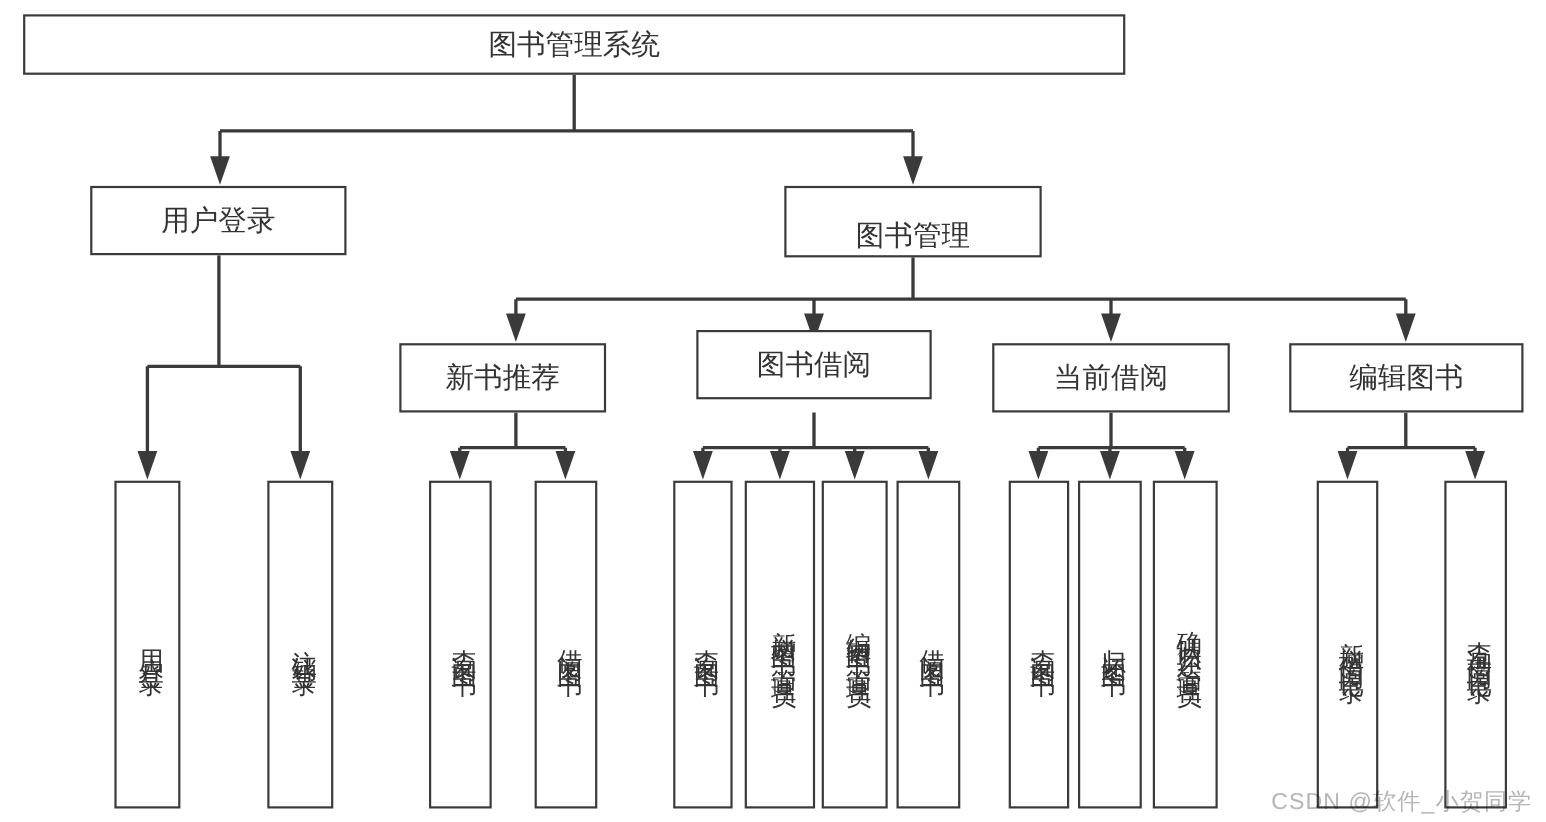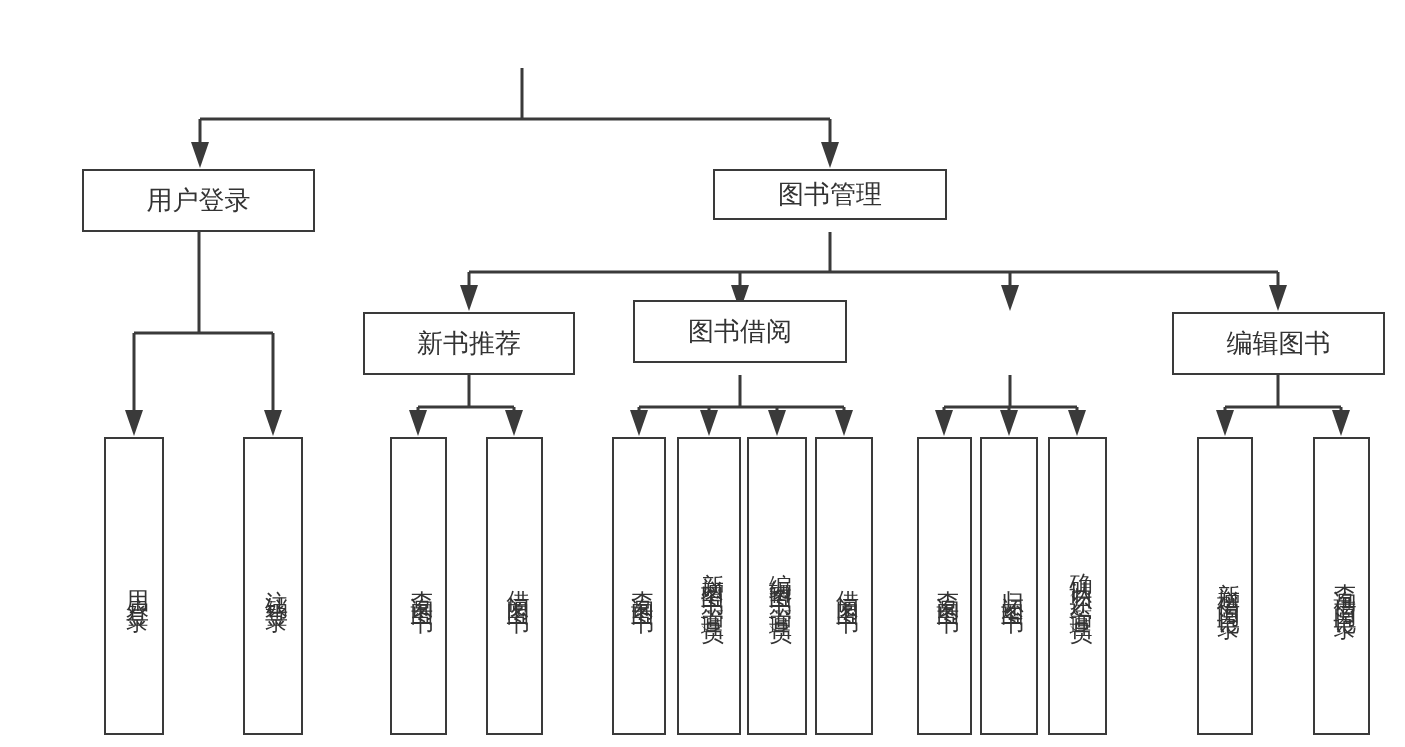--- a/index.html
+++ b/index.html
@@ -81,33 +81,39 @@
     <polygon class="ah" points="700,410 718,410 709,436"></polygon>
     <polygon class="ah" points="768,410 786,410 777,436"></polygon>
     <polygon class="ah" points="835,410 853,410 844,436"></polygon>
     <polygon class="ah" points="935,410 953,410 944,436"></polygon>
     <polygon class="ah" points="1000,410 1018,410 1009,436"></polygon>
     <polygon class="ah" points="1068,410 1086,410 1077,436"></polygon>
     <polygon class="ah" points="1216,410 1234,410 1225,436"></polygon>
     <polygon class="ah" points="1332,410 1350,410 1341,436"></polygon>
   </svg>
 
+  <div class="node" style="left:21px;top:13px;width:1002px;height:55px;">
+    <span>图书管理系统</span>
+  </div>
 
   <div class="node" style="left:82px;top:169px;width:233px;height:63px;">
     <span>用户登录</span>
   </div>
-  <div class="node" style="left:713px;top:169px;width:234px;height:51px;">
+  <div class="node" style="left:713px;top:169px;width:234px;height:65px;align-items:flex-end;">
     <span>图书管理</span>
   </div>
 
-  <div class="node" style="left:363px;top:312px;width:212px;height:63px;">
+  <div class="node" style="left:363px;top:312px;width:188px;height:63px;">
     <span>新书推荐</span>
   </div>
   <div class="node" style="left:633px;top:300px;width:214px;height:63px;">
     <span>图书借阅</span>
+  </div>
+  <div class="node" style="left:902px;top:312px;width:216px;height:63px;">
+    <span>当前借阅</span>
   </div>
   <div class="node" style="left:1172px;top:312px;width:213px;height:63px;">
     <span>编辑图书</span>
   </div>
 
   <div class="leaf" style="left:104px;top:437px;width:60px;height:298px;">
     <span class="vtext">用户登录</span>
   </div>
   <div class="leaf" style="left:243px;top:437px;width:60px;height:298px;">
     <span class="vtext">注销登录</span>
@@ -143,14 +149,15 @@
     <span class="vtext">确认归还（管理员）</span>
   </div>
 
   <div class="leaf" style="left:1197px;top:437px;width:56px;height:298px;">
     <span class="vtext">新增借阅记录</span>
   </div>
   <div class="leaf" style="left:1313px;top:437px;width:57px;height:298px;">
     <span class="vtext">查询借阅记录</span>
   </div>
 
+  <div class="watermark">CSDN @软件_小贺同学</div>
 
 </div>
 
 </body></html>

